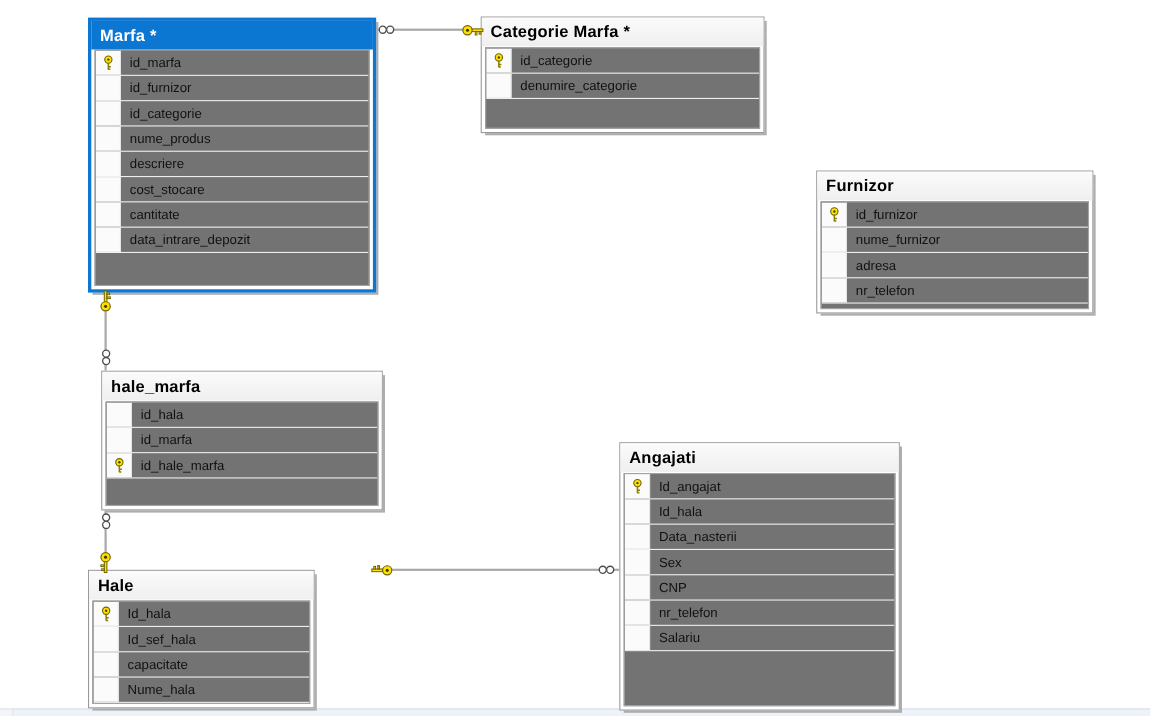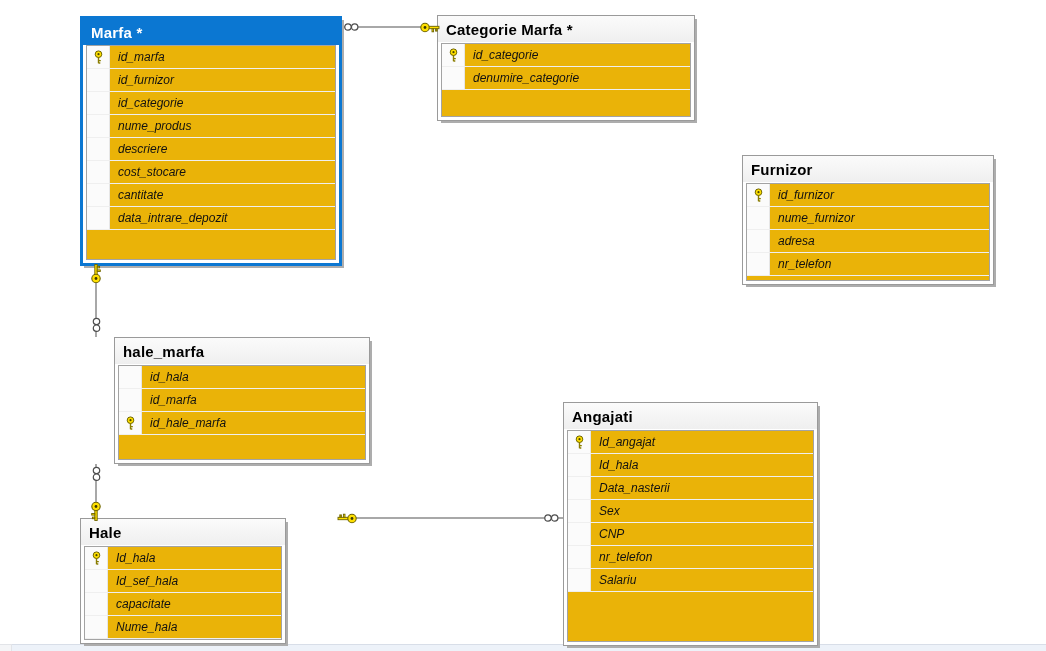--- a/index.html
+++ b/index.html
@@ -26,23 +26,22 @@
     overflow:hidden;
   }
   .table-title{
     font-size:15px;font-weight:bold;color:var(--title-text,#000);
     letter-spacing:.2px;white-space:nowrap;
   }
   .table-grid{
     position:absolute;left:3px;right:3px;top:27px;bottom:3px;
     box-sizing:border-box;
     border:1px solid var(--grid-border,#a3a3a3);
-    background:#eab308;
+    background:#737373;
     overflow:hidden;
-    font-style:italic;
   }
   .row{
     display:flex;height:22px;align-items:center;
     border-bottom:1px solid var(--row-divider,#efefef);
   }
   .selector{
     width:22px;align-self:stretch;flex:0 0 22px;
     background:#fbfbfb;border-right:1px solid #e6e6e6;
     display:flex;align-items:center;justify-content:center;
   }
@@ -171,21 +170,21 @@
         <div class="row">
     <div class="selector"></div>
     <div class="colname">adresa</div>
   </div>
         <div class="row">
     <div class="selector"></div>
     <div class="colname">nr_telefon</div>
   </div>
       </div>
   </div>
-    <div class="table-card" style="left: 92px; top: 337px; width: 256px; height: 127px; margin-left: 22px;">
+    <div class="table-card" style="left: 92px; top: 337px; width: 256px; height: 127px;">
     <div class="table-header">
       <span class="table-title">hale_marfa</span>
     </div>
     <div class="table-grid">
         <div class="row">
     <div class="selector"></div>
     <div class="colname">id_hala</div>
   </div>
         <div class="row">
     <div class="selector"></div>

